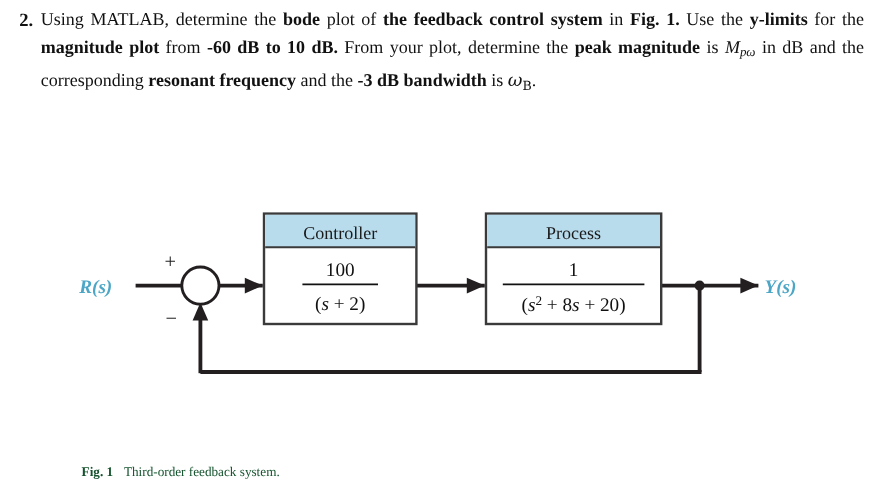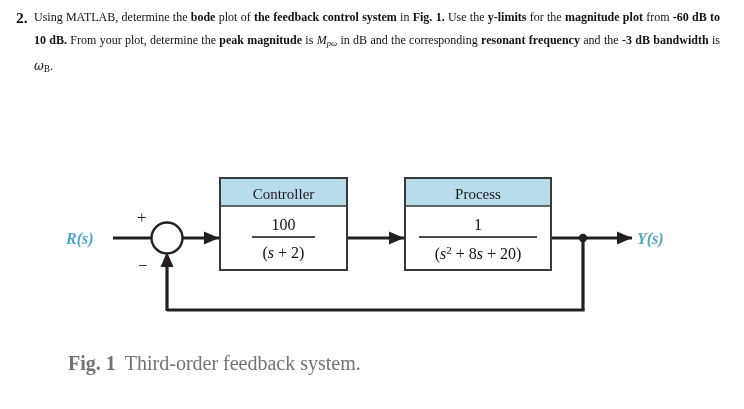--- a/index.html
+++ b/index.html
@@ -34,21 +34,21 @@
     flex: 0 0 34px;
     text-align: left;
     padding-left: 16px;
     box-sizing: border-box;
     font-weight: bold;
     font-size: 15.5px;
     line-height: 23px;
   }
   .prob-body {
     flex: 1 1 auto;
-    font-size: 12px;
+    font-size: 15px;
     line-height: 23px;
     text-align: justify;
     text-justify: inter-word;
     padding-right: 10px;
   }
   .prob-body b { font-weight: bold; }
   .mvar {
     font-style: italic;
   }
   .mvar sub {
@@ -90,23 +90,23 @@
   .pm-sign {
     font-family: "Liberation Serif", serif;
     font-size: 17px;
     fill: #1a1a1a;
   }
 
   
   #caption {
     position: absolute;
     left: 68px;
-    top: 352px;
-    font-size: 20px;
-    color: #737373;
+    top: 388px;
+    font-size: 11px;
+    color: #14532d;
   }
   #caption .cap-num { font-weight: bold; }
   #caption .cap-text { padding-left: 9px; }
 </style>
 </head>
 <body>
 
 <div id="problem">
   <div class="prob-row">
     <div class="prob-num">2.</div>

